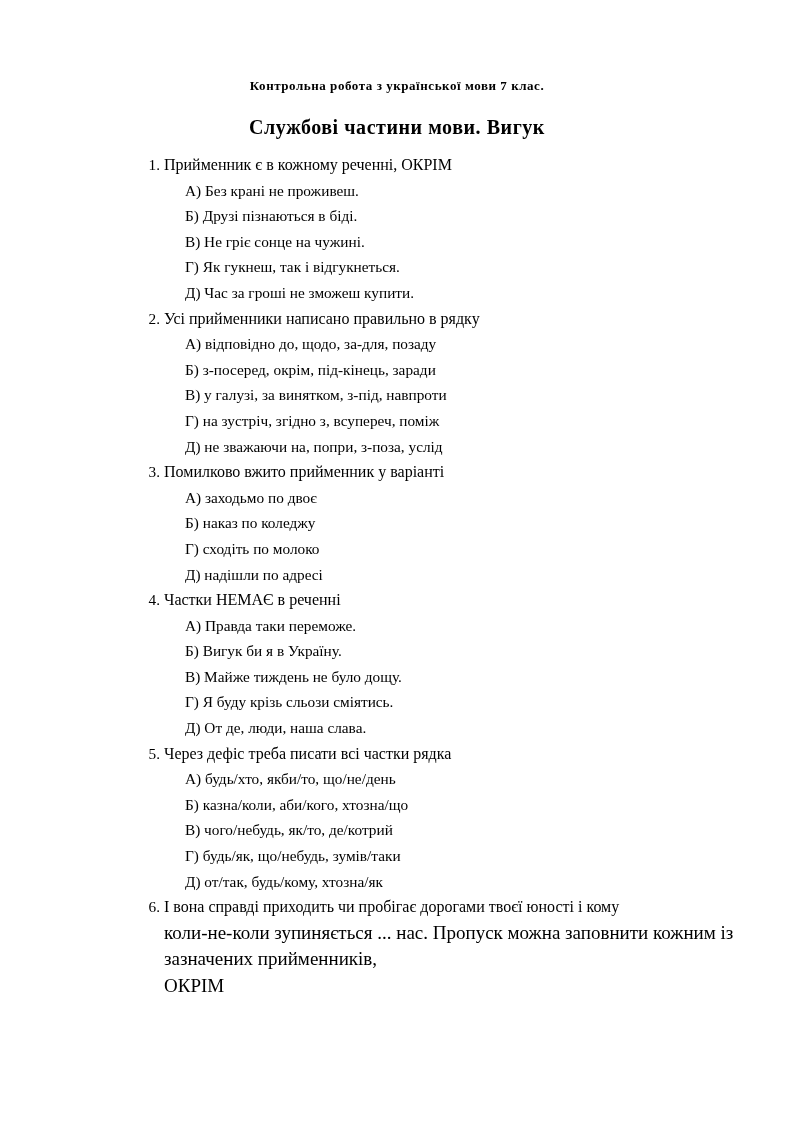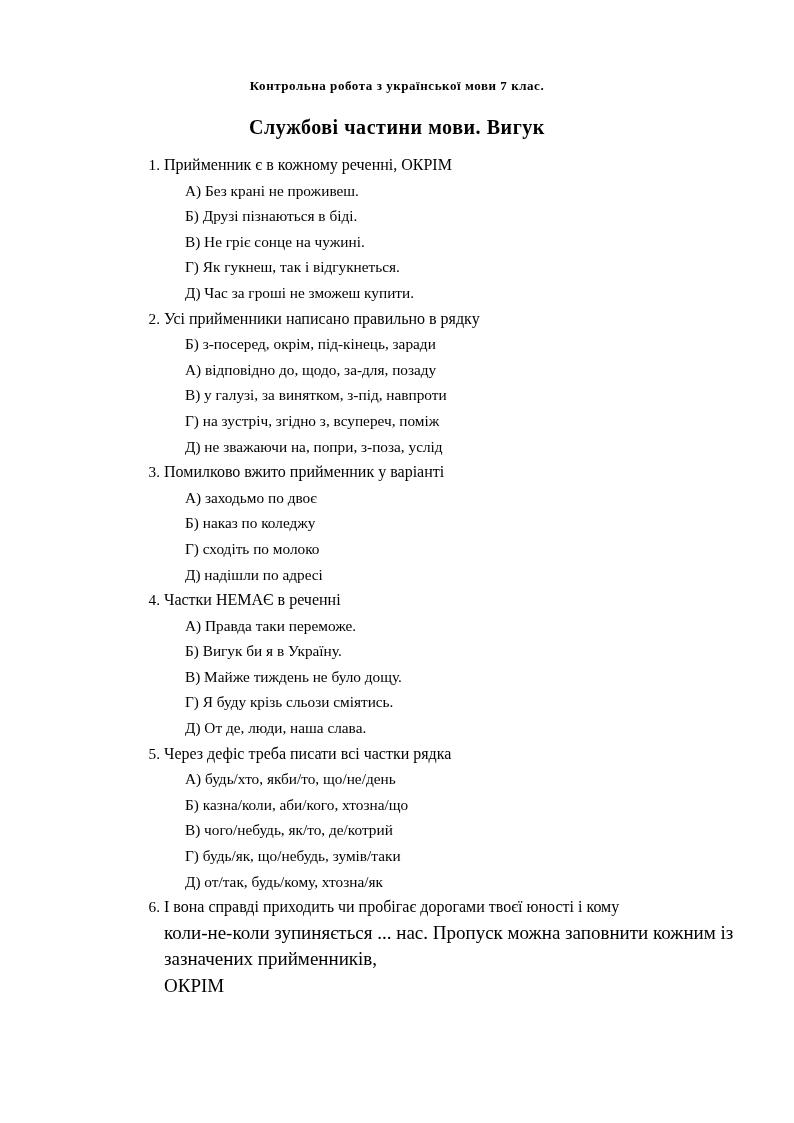--- a/index.html
+++ b/index.html
@@ -152,24 +152,24 @@
         <div class="option-line">
           <span class="option-text">Д) Час за гроші не зможеш купити.</span>
         </div>
       </div>
       <div class="question-block">
         <div class="q-line">
           <span class="q-number">2.</span>
           <span class="q-text">Усі прийменники написано правильно в рядку</span>
         </div>
         <div class="option-line">
+          <span class="option-text">А) відповідно до, щодо, за-для, позаду</span>
+        </div>
+        <div class="option-line">
           <span class="option-text">Б) з-посеред, окрім, під-кінець, заради</span>
-        </div>
-        <div class="option-line">
-          <span class="option-text">А) відповідно до, щодо, за-для, позаду</span>
         </div>
         <div class="option-line">
           <span class="option-text">В) у галузі, за винятком, з-під, навпроти</span>
         </div>
         <div class="option-line">
           <span class="option-text">Г) на зустріч, згідно з, всупереч, поміж</span>
         </div>
         <div class="option-line">
           <span class="option-text">Д) не зважаючи на, попри, з-поза, услід</span>
         </div>

